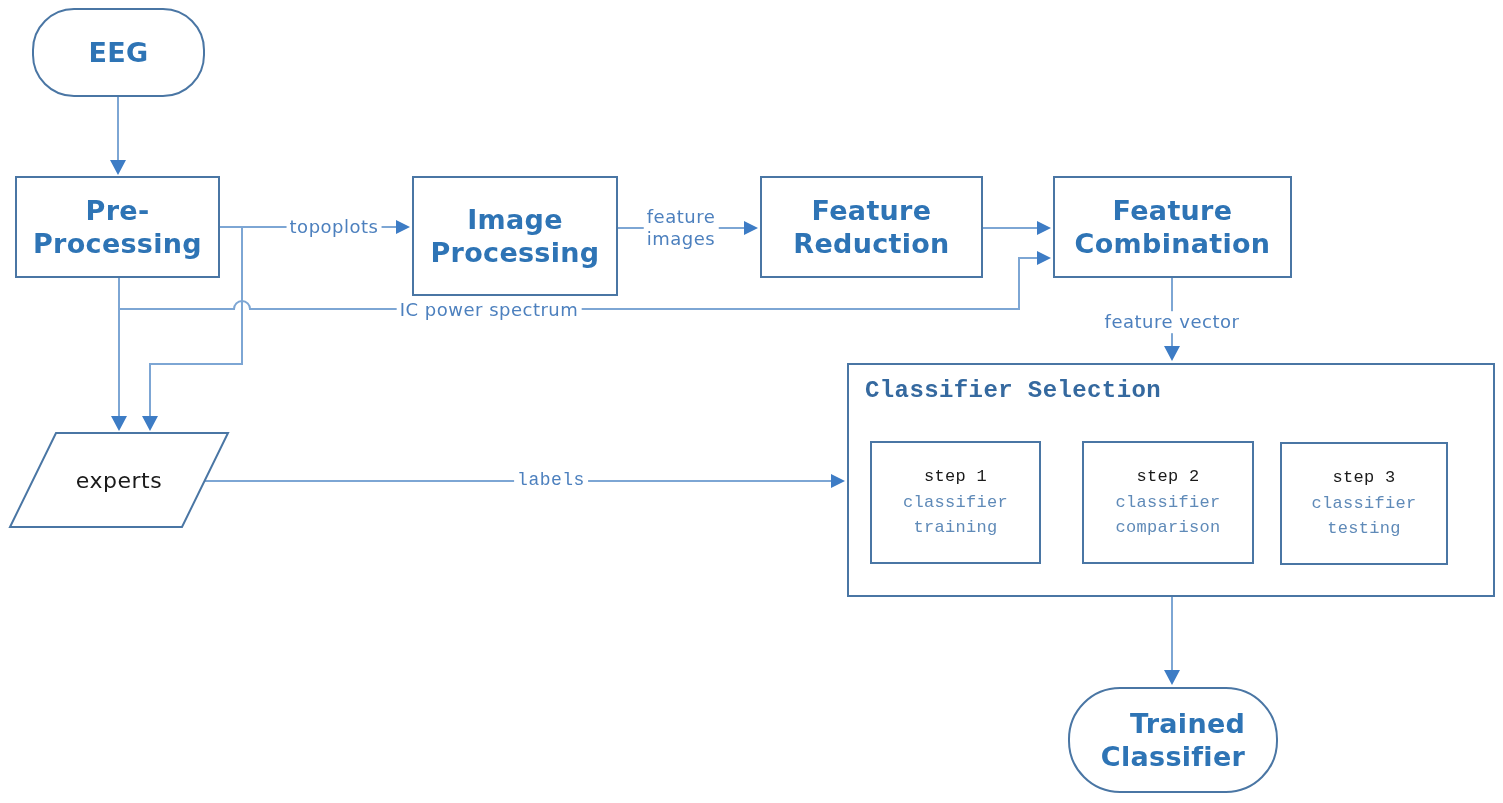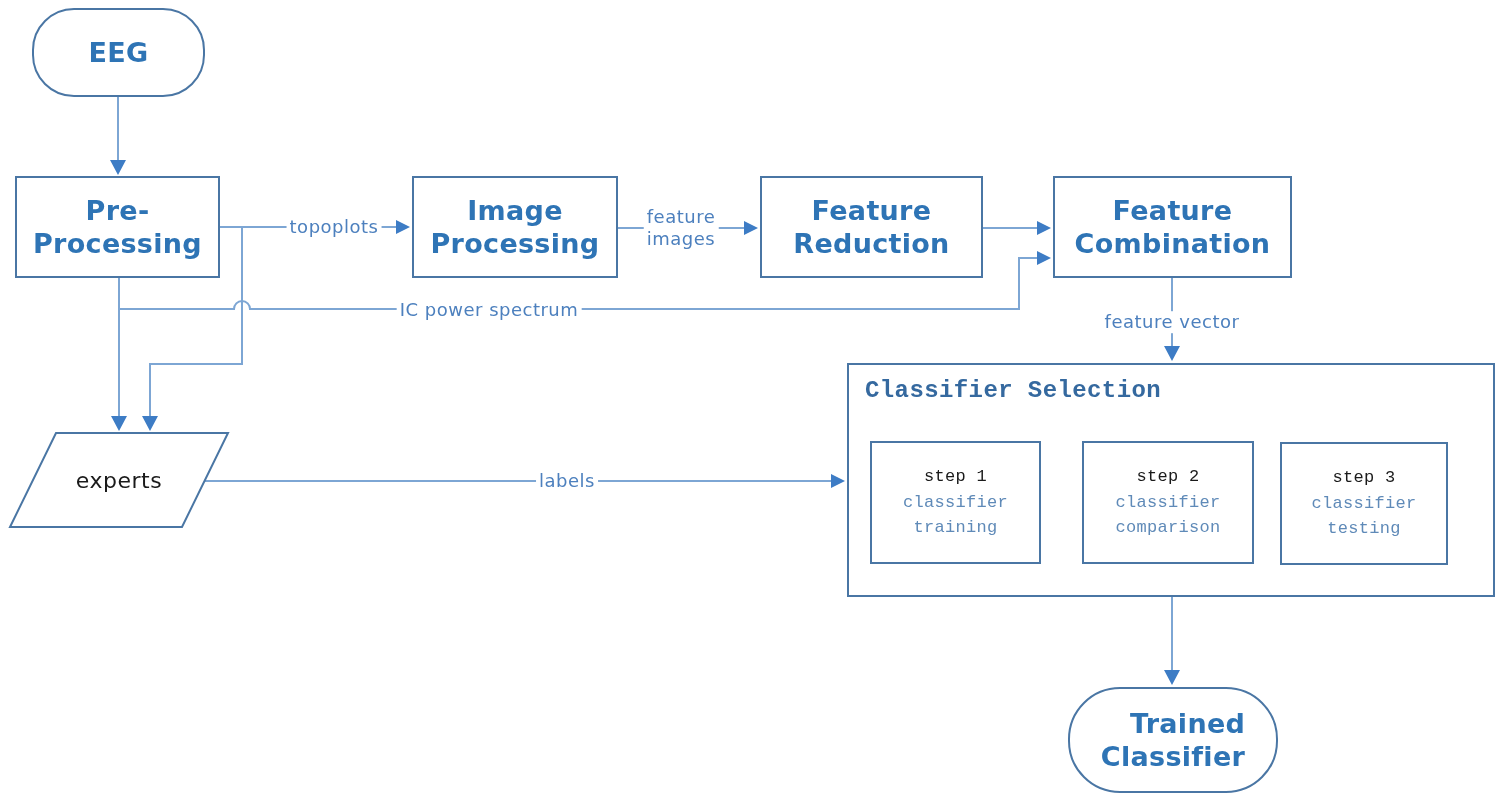--- a/index.html
+++ b/index.html
@@ -142,21 +142,21 @@
 
   <div class="node stadium-eeg" style="left:32px; top:8px; width:173px; height:89px;">
     <span class="title">EEG</span>
   </div>
 
   <div class="node" style="left:15px; top:176px; width:205px; height:102px;">
     <span class="title">Pre-
 Processing</span>
   </div>
 
-  <div class="node" style="left:412px; top:176px; width:206px; height:102px;">
+  <div class="node" style="left:412px; top:176px; width:206px; height:120px;">
     <span class="title">Image
 Processing</span>
   </div>
 
   <div class="node" style="left:760px; top:176px; width:223px; height:102px;">
     <span class="title">Feature
 Reduction</span>
   </div>
 
   <div class="node" style="left:1053px; top:176px; width:239px; height:102px;">
@@ -191,15 +191,15 @@
 Classifier</span>
   </div>
 
   <div class="experts-label" style="left:119px; top:480px;">experts</div>
 
   <div class="edge-label" style="left:334px; top:227px;">topoplots</div>
   <div class="edge-label" style="left:681px; top:228px;">feature
 images</div>
   <div class="edge-label" style="left:489px; top:310px;">IC power spectrum</div>
   <div class="edge-label" style="left:1172px; top:322px;">feature vector</div>
-  <div class="edge-label" style="left:567px; top:481px;">labels</div>
+  <div class="edge-label" style="left:551px; top:481px;font-family:Liberation Mono, monospace;">labels</div>
 
 </div>
 
 </body></html>

